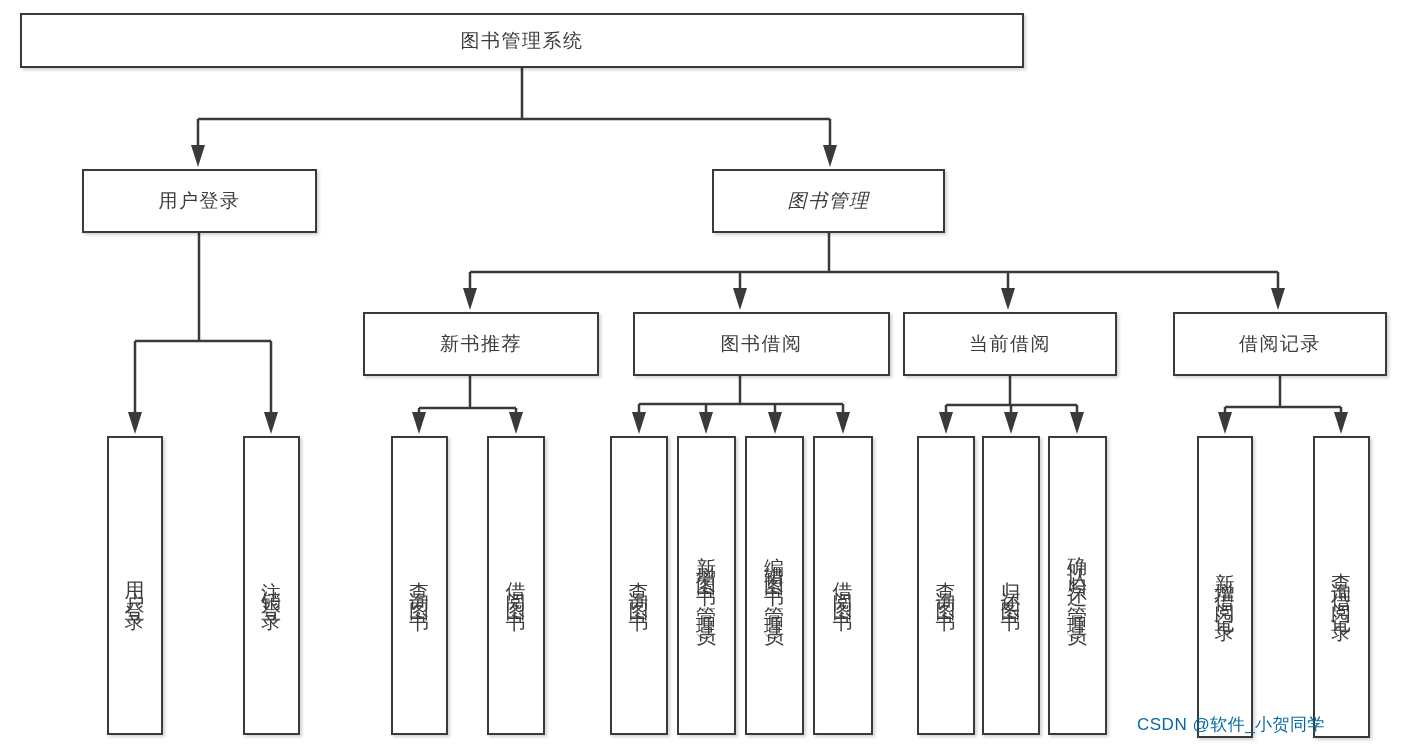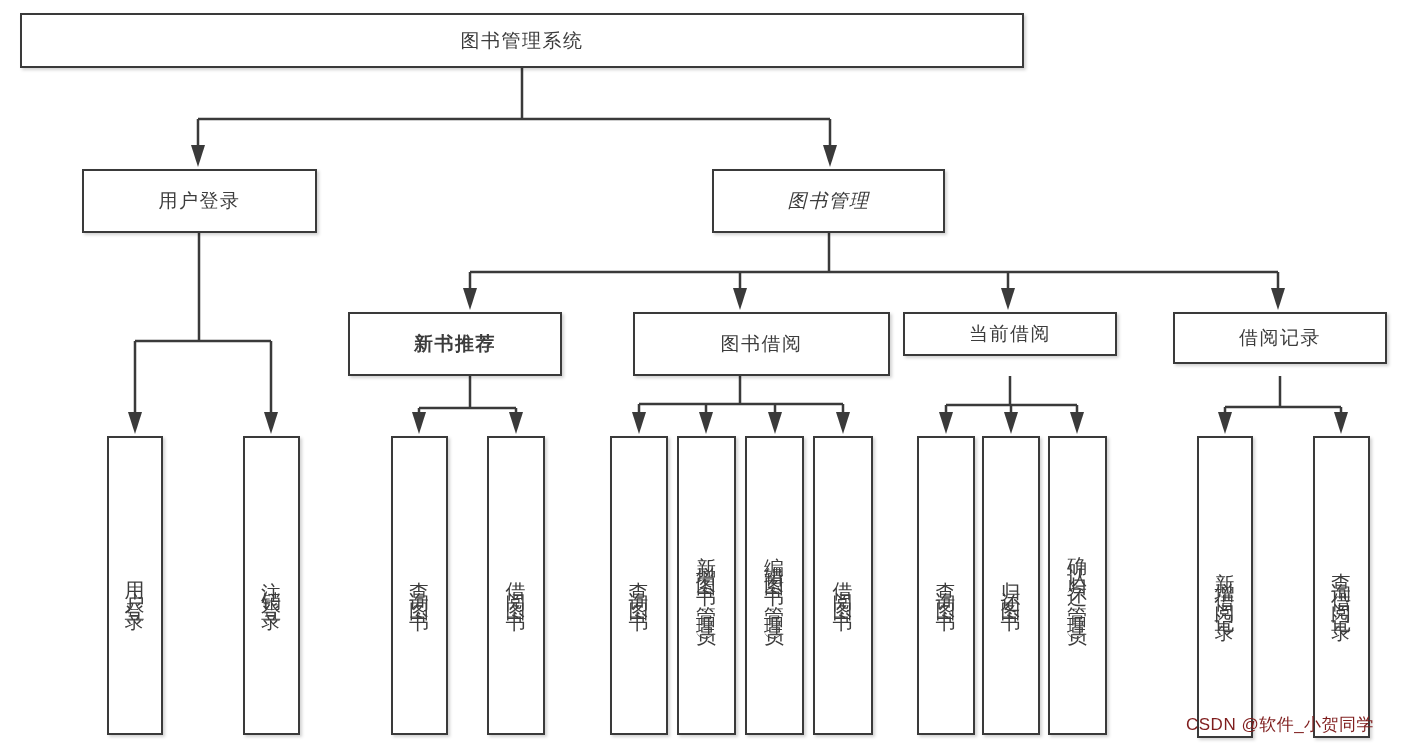--- a/index.html
+++ b/index.html
@@ -23,24 +23,24 @@
   .h-box{font-size:19px;letter-spacing:1.5px;white-space:nowrap;}
   .v-box{
     writing-mode:vertical-rl;
     font-size:20px;
     letter-spacing:10px;
     line-height:1;
     text-align:center;
   }
   .watermark{
     position:absolute;
-    left:1186px;top:713px;
+    left:1137px;top:713px;
     font-size:17px;
     letter-spacing:0.5px;
-    color:#7f1d1d;
+    color:#0369a1;
     white-space:nowrap;
   }
 </style>
 </head>
 <body>
 
 <div class="stage">
 
   <svg class="connectors" viewBox="0 0 1405 747" xmlns="http://www.w3.org/2000/svg">
     <g stroke="#3a3a3a" stroke-width="2.5" fill="none">
@@ -80,24 +80,24 @@
       <polygon points="1218,412 1232,412 1225,434"></polygon>
       <polygon points="1334,412 1348,412 1341,434"></polygon>
     </g>
   </svg>
 
   <div class="box h-box" style="left:20px;top:13px;width:1004px;height:55px;">图书管理系统</div>
 
   <div class="box h-box" style="left:82px;top:169px;width:235px;height:64px;">用户登录</div>
   <div class="box h-box" style="left:712px;top:169px;width:233px;height:64px;font-style:italic;">图书管理</div>
 
-  <div class="box h-box" style="left:348px;top:312px;width:214px;height:64px;font-weight:bold;">新书推荐</div>
+  <div class="box h-box" style="left:363px;top:312px;width:236px;height:64px;">新书推荐</div>
   <div class="box h-box" style="left:633px;top:312px;width:257px;height:64px;">图书借阅</div>
-  <div class="box h-box" style="left:903px;top:312px;width:214px;height:44px;">当前借阅</div>
-  <div class="box h-box" style="left:1173px;top:312px;width:214px;height:52px;font-family:Liberation Mono, monospace;">借阅记录</div>
+  <div class="box h-box" style="left:903px;top:312px;width:214px;height:64px;">当前借阅</div>
+  <div class="box h-box" style="left:1173px;top:312px;width:214px;height:64px;font-family:Liberation Mono, monospace;">借阅记录</div>
 
   <div class="box v-box" style="left:107px;top:436px;width:56px;height:299px;">用户登录</div>
   <div class="box v-box" style="left:243px;top:436px;width:57px;height:299px;">注销登录</div>
 
   <div class="box v-box" style="left:391px;top:436px;width:57px;height:299px;">查询图书</div>
   <div class="box v-box" style="left:487px;top:436px;width:58px;height:299px;">借阅图书</div>
 
   <div class="box v-box" style="left:610px;top:436px;width:58px;height:299px;">查询图书</div>
   <div class="box v-box" style="left:677px;top:436px;width:59px;height:299px;">新增图书（管理员）</div>
   <div class="box v-box" style="left:745px;top:436px;width:59px;height:299px;">编辑图书（管理员）</div>

